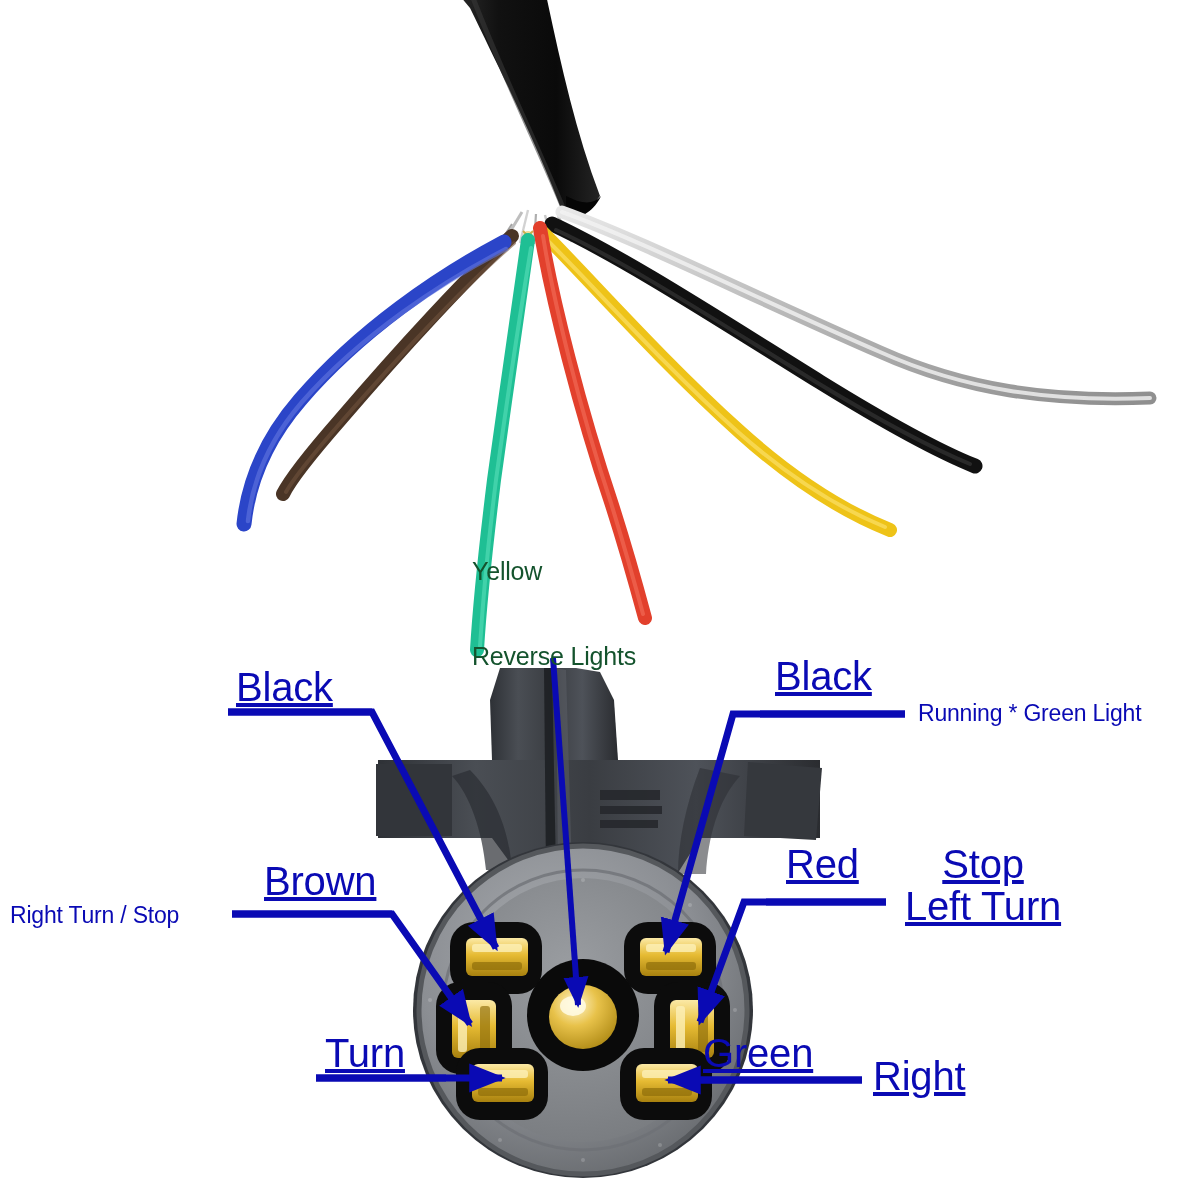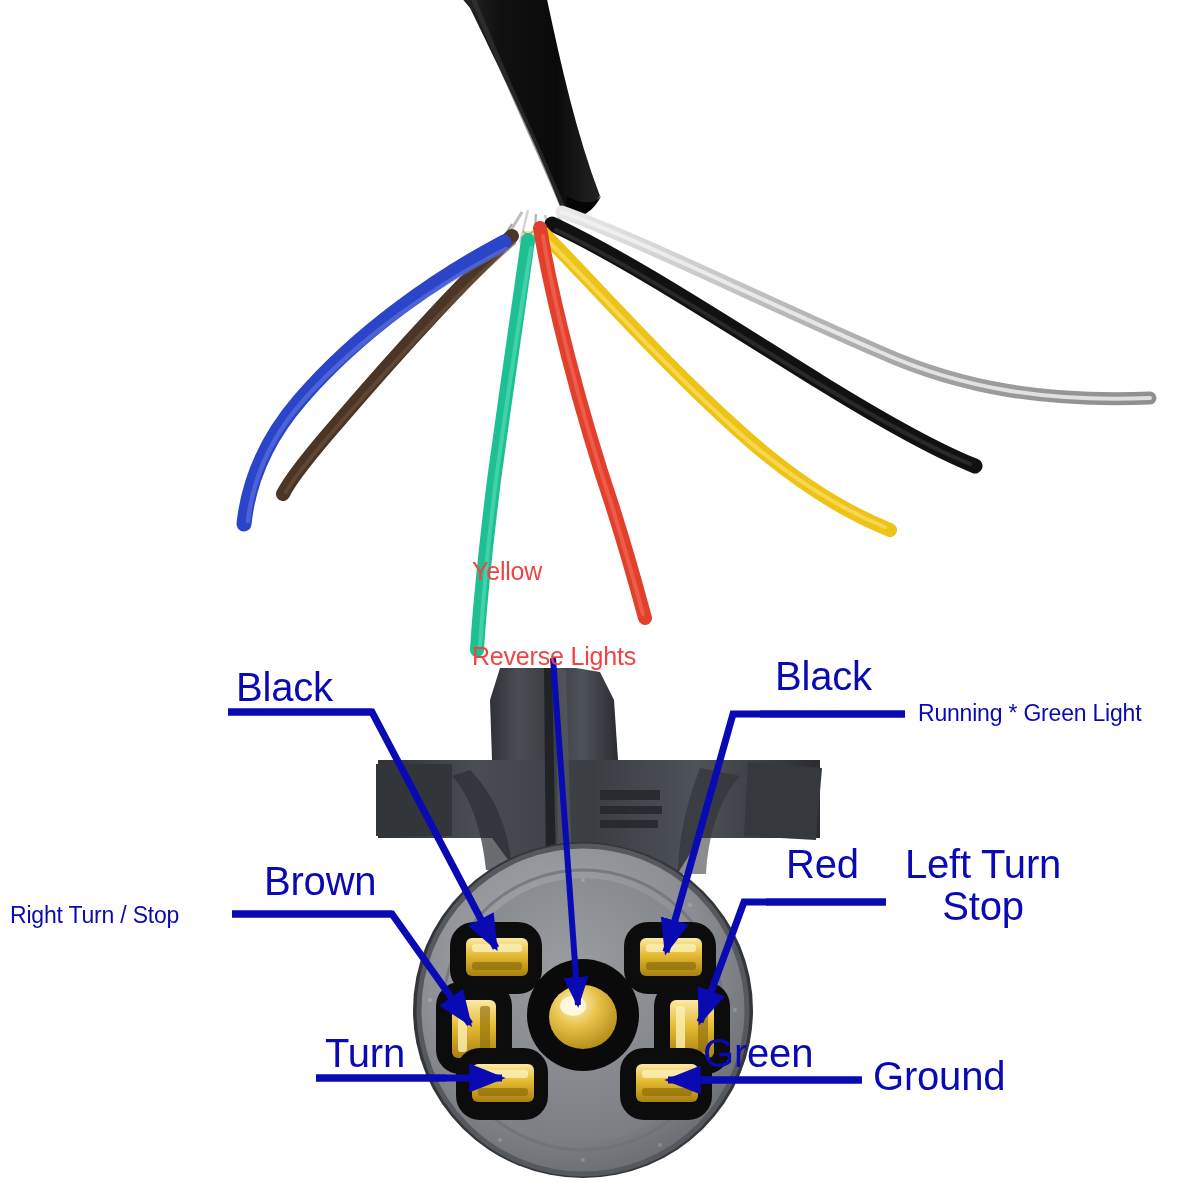--- a/index.html
+++ b/index.html
@@ -23,23 +23,23 @@
     height: 1200px;
   }
   .lbl {
     position: absolute;
     color: #0a0ab4;
     font-family: "Liberation Sans", sans-serif;
     white-space: nowrap;
     line-height: 1.05;
     letter-spacing: -0.2px;
   }
-  .lbl-lg   { font-size: 40px; }
+  .lbl-lg   { font-size: 40px; text-decoration: underline; }
   .lbl-sm   { font-size: 23px; }
-  .lbl-wire { font-size: 25px; color: #ef4444; }
+  .lbl-wire { font-size: 25px; color: #14532d; }
   .two-line { text-align: center; }
 </style>
 </head>
 <body>
 
 <div id="stage">
 
   <svg id="art" viewBox="0 0 1200 1200">
     <defs>
       <linearGradient id="jacketG" x1="0" y1="0" x2="1" y2="0">
@@ -251,22 +251,22 @@
   <div class="lbl lbl-lg" style="left:236px; top:666px;">Black</div>
 
   <div class="lbl lbl-lg" style="left:775px; top:655px;">Black</div>
   <div class="lbl lbl-sm" style="left:918px; top:701px;">Running * Green Light</div>
 
   <div class="lbl lbl-lg" style="left:252px; top:860px;margin-left:12px;">Brown</div>
   <div class="lbl lbl-sm" style="left:10px; top:903px;text-align:center;">Right Turn / Stop</div>
 
   <div class="lbl lbl-lg" style="left:786px; top:843px;">Red</div>
   <div class="lbl lbl-lg two-line" style="left:905px; top:843px;">
+    <div>Stop</div>
     <div>Left Turn</div>
-    <div>Stop</div>
   </div>
 
   <div class="lbl lbl-lg" style="left:325px; top:1032px;">Turn</div>
 
   <div class="lbl lbl-lg" style="left:703px; top:1032px;">Green</div>
-  <div class="lbl lbl-lg" style="left:873px; top:1055px;">Ground</div>
+  <div class="lbl lbl-lg" style="left:873px; top:1055px;">Right</div>
 
 </div>
 
 </body></html>

